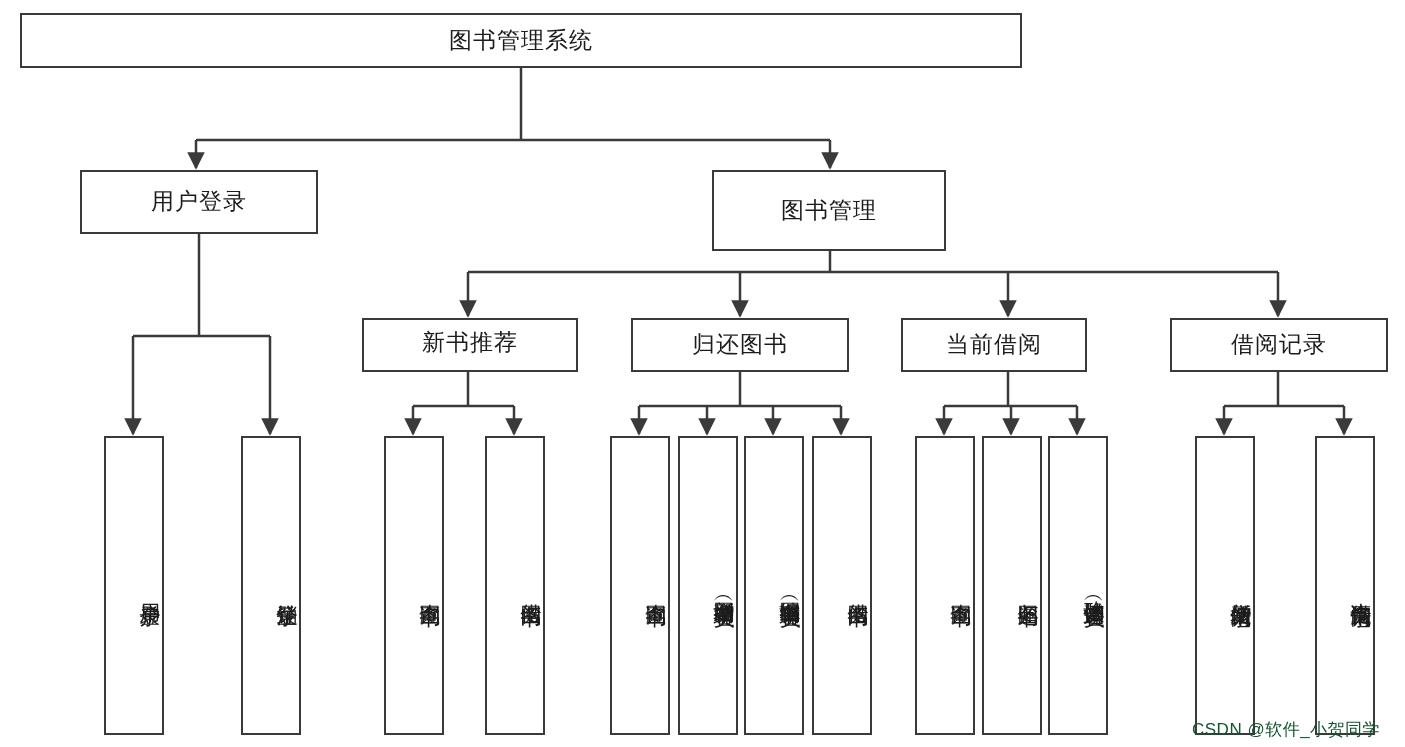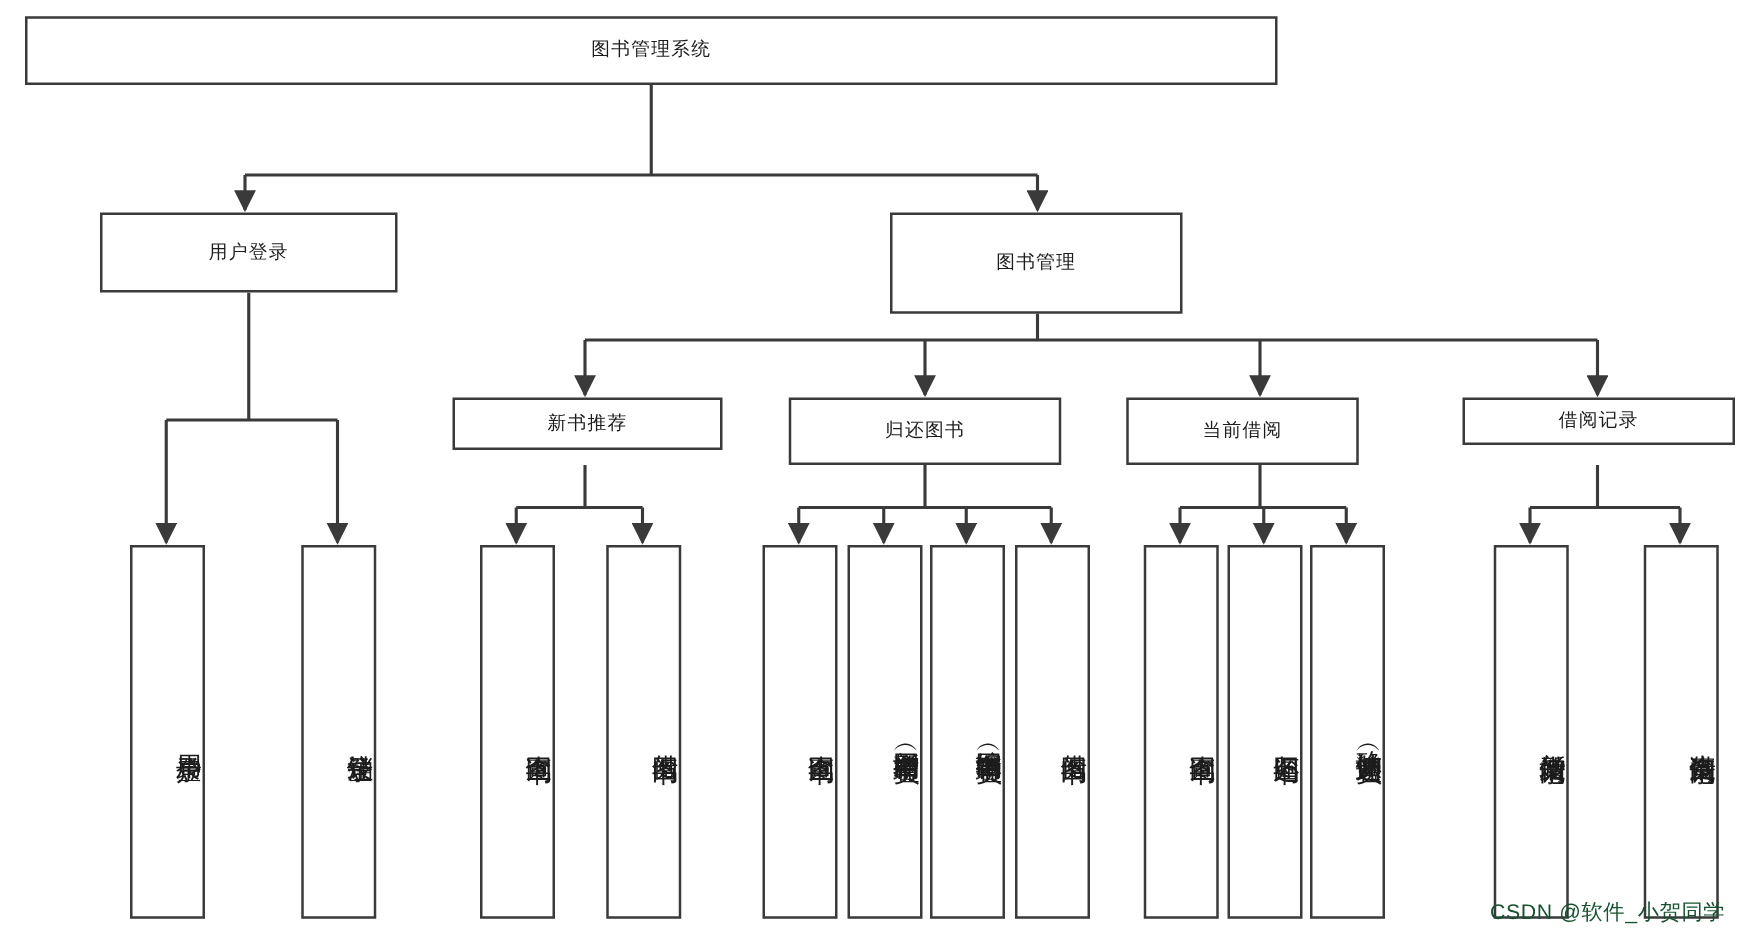--- a/index.html
+++ b/index.html
@@ -30,21 +30,21 @@
     box-sizing: border-box;
     border: 2px solid #3a3a3a;
     background: #ffffff;
     color: #1c1c1c;
     display: flex;
     align-items: center;
     justify-content: center;
     z-index: 3;
   }
   .node-h {
-    font-size: 15px;
+    font-size: 23px;
     letter-spacing: 1px;
     line-height: 1.1;
     white-space: nowrap;
     align-items: center;
   }
   .node-v {
     font-size: 21px;
     line-height: 1.18;
     letter-spacing: 1px;
     writing-mode: vertical-rl;
@@ -130,33 +130,33 @@
   </div>
 
   <div class="node node-h" style="left:80px; top:170px; width:238px; height:64px;">
     <span>用户登录</span>
   </div>
 
   <div class="node node-h" style="left:712px; top:170px; width:234px; height:81px;">
     <span>图书管理</span>
   </div>
 
-  <div class="node node-h" style="left:362px; top:318px; width:216px; height:42px;">
+  <div class="node node-h" style="left:362px; top:318px; width:216px; height:54px;font-family:Liberation Mono, monospace;">
     <span>新书推荐</span>
   </div>
 
   <div class="node node-h" style="left:631px; top:318px; width:218px; height:54px;">
     <span>归还图书</span>
   </div>
 
   <div class="node node-h" style="left:901px; top:318px; width:186px; height:54px;">
     <span>当前借阅</span>
   </div>
 
-  <div class="node node-h" style="left:1170px; top:318px; width:218px; height:38px;">
+  <div class="node node-h" style="left:1170px; top:318px; width:218px; height:54px;">
     <span>借阅记录</span>
   </div>
 
   <div class="node node-v" style="left:104px; top:436px; width:60px; height:299px;">
     <span class="vtext">用户登录</span>
   </div>
   <div class="node node-v" style="left:241px; top:436px; width:60px; height:299px;">
     <span class="vtext">注销登录</span>
   </div>
 

